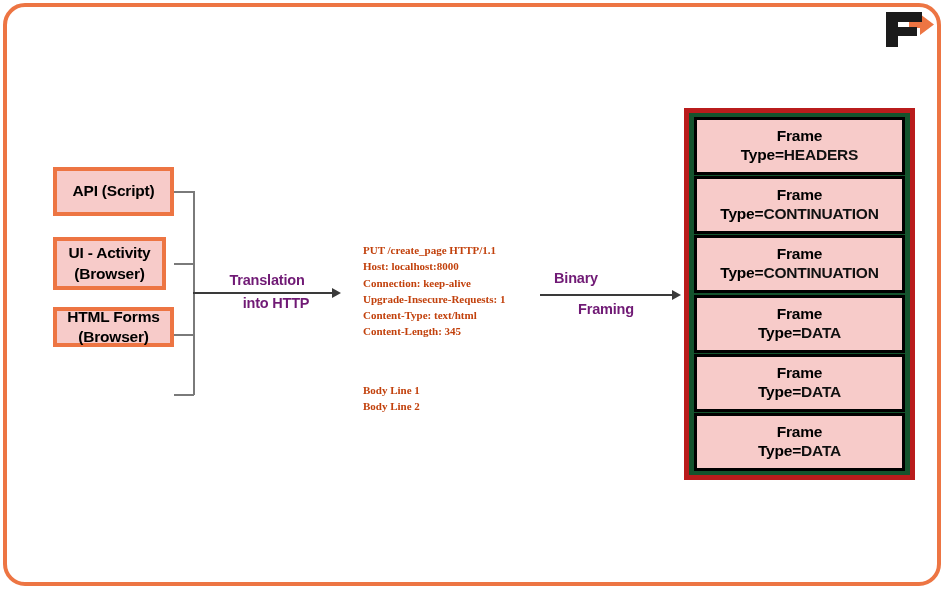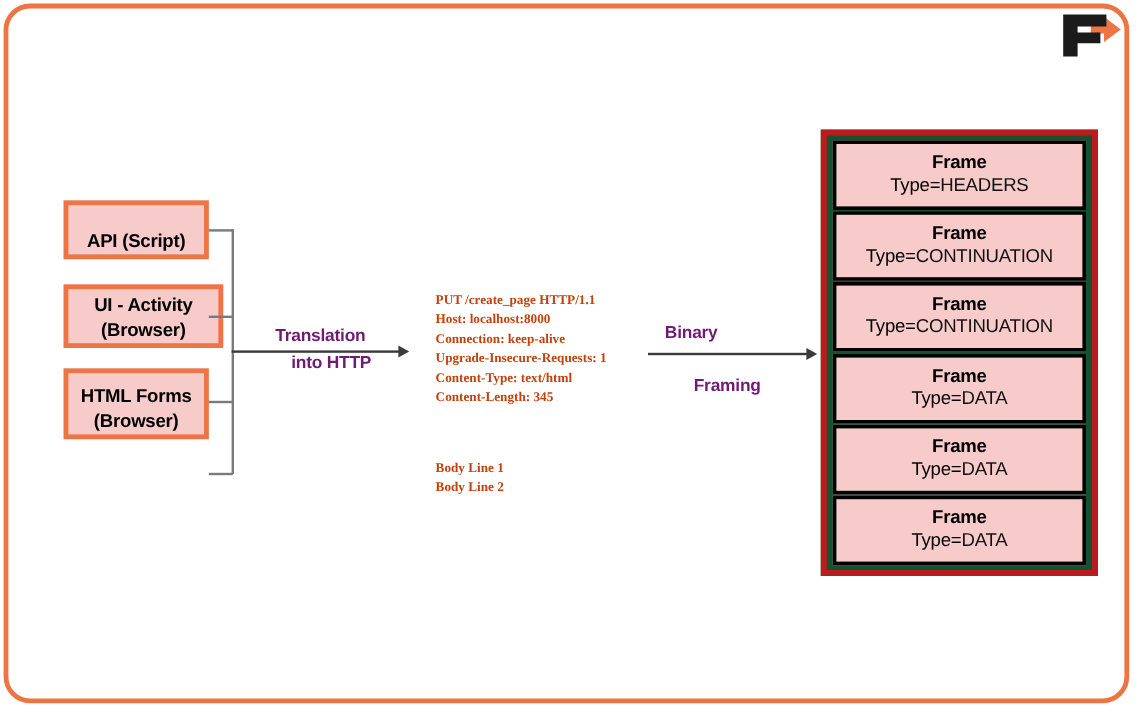--- a/index.html
+++ b/index.html
@@ -37,21 +37,21 @@
     height: 44px;
   }
 
   
   .src-box {
     position: absolute;
     background: #F7CBC9;
     border: 4px solid #ED7543;
     box-sizing: border-box;
     display: flex;
-    align-items: flex-end;
+    align-items: center;
     justify-content: center;
     text-align: center;
     font-weight: bold;
     font-size: 15.5px;
     color: #000000;
     line-height: 1.32;
     letter-spacing: -0.2px;
   }
   .src-box span { display: block; }
 
@@ -130,22 +130,22 @@
   }
   .frame-title {
     font-weight: bold;
     font-size: 15.5px;
     letter-spacing: -0.2px;
   }
   .frame-sub {
     font-size: 15.5px;
     letter-spacing: -0.2px;
   }
-  .frame-sub .k { font-weight: normal; }
-  .frame-sub .v { font-weight: normal; color: #111111; }
+  .frame-sub .k { font-weight: bold; }
+  .frame-sub .v { font-weight: bold; color: #111111; }
 </style>
 </head>
 <body>
 
 <div id="canvas">
 
   <div class="page-border"></div>
 
   <div class="logo">
     <svg width="62" height="44" viewBox="0 0 62 44">
@@ -153,28 +153,28 @@
       <path d="M10 6 L46 6 L46 16 L22 16 L22 21 L41 21 L41 30 L22 30 L22 41 L10 41 Z" fill="#1b1b1b"></path>
     </svg>
   </div>
 
   <div class="src-box" style="left:53px; top:167px; width:121px; height:49px;">
     <div>
       <span>API (Script)</span>
     </div>
   </div>
 
-  <div class="src-box" style="left:53px; top:237px; width:133px; height:53px;">
+  <div class="src-box" style="left:53px; top:237px; width:113px; height:53px;">
     <div>
       <span>UI - Activity</span>
       <span>(Browser)</span>
     </div>
   </div>
 
-  <div class="src-box" style="left:53px; top:307px; width:121px; height:59px;">
+  <div class="src-box" style="left:53px; top:307px; width:121px; height:40px;">
     <div>
       <span>HTML Forms</span>
       <span>(Browser)</span>
     </div>
   </div>
 
 
   <div class="conn conn-h" style="left:174px; top:191px; width:20px;"></div>
   <div class="conn conn-h" style="left:174px; top:263px; width:20px;"></div>
   <div class="conn conn-h" style="left:174px; top:334px; width:20px;"></div>
@@ -194,21 +194,21 @@
     <span>Content-Type: text/html</span>
     <span>Content-Length: 345</span>
     <span class="blank"></span>
     <span>Body Line 1</span>
     <span>Body Line 2</span>
   </div>
 
   <div class="arrow-line" style="left:540px; top:294px; width:134px;"></div>
   <div class="arrow-head" style="left:672px; top:290px;"></div>
   <div class="arrow-label" style="left:516px; top:270px; width:120px;">Binary</div>
-  <div class="arrow-label" style="left:546px; top:314px; width:120px;">Framing</div>
+  <div class="arrow-label" style="left:546px; top:301px; width:120px;">Framing</div>
 
   <div class="frame-panel">
 
     <div class="frame-box">
       <div class="frame-title">Frame</div>
       <div class="frame-sub">
         <span class="k">Type=</span><span class="v">HEADERS</span>
       </div>
     </div>
 

